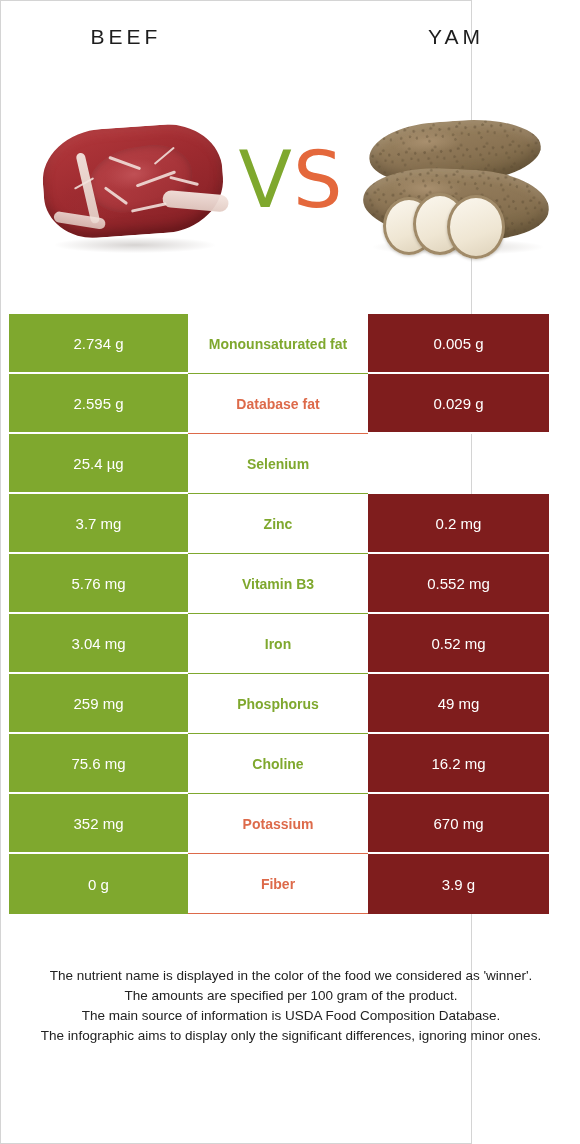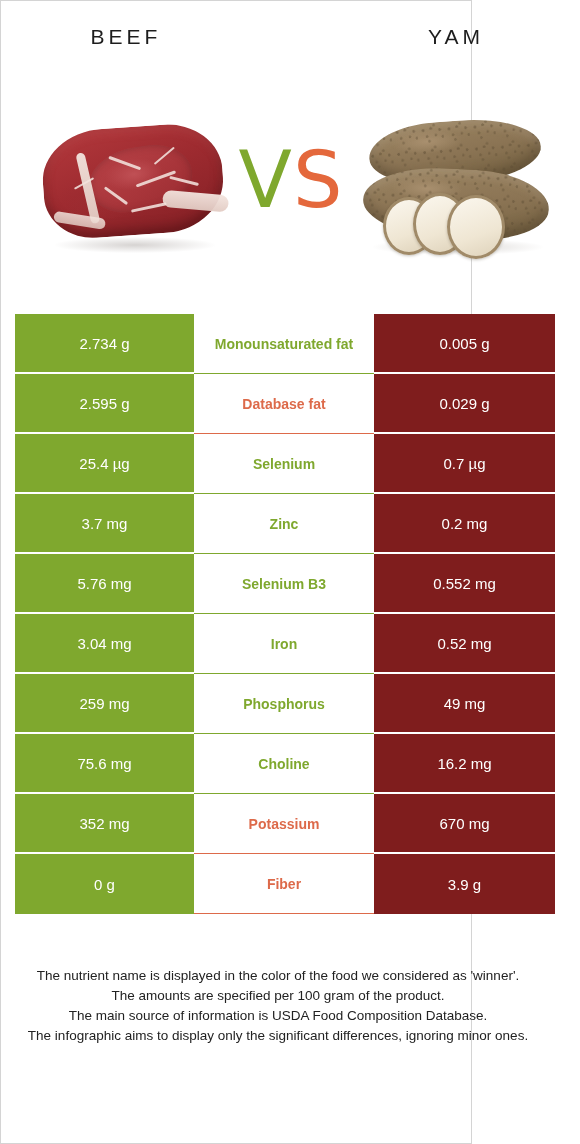--- a/index.html
+++ b/index.html
@@ -160,21 +160,21 @@
     border: 3px solid #a08a68;
     box-shadow: 0 1px 3px rgba(70,58,40,0.30);
   }
   .slice-1 { left: 26px; top: 84px; width: 46px; height: 52px; }
   .slice-2 { left: 56px; top: 80px; width: 48px; height: 56px; }
   .slice-3 { left: 90px; top: 82px; width: 52px; height: 58px; }
 
   
   .table {
     position: absolute;
-    left: 14px;
+    left: 8px;
     top: 313px;
     width: 540px;
   }
   .row {
     display: flex;
     height: 60px;
   }
   .cell {
     box-sizing: border-box;
     display: flex;
@@ -203,21 +203,21 @@
     background: #7f1d1d;
     color: #ffffff;
     border-bottom: 2px solid #ffffff;
   }
   .row:last-child .cell-left,
   .row:last-child .cell-right { border-bottom: none; }
 
   
   .footer {
     position: absolute;
-    left: 7px;
+    left: 20px;
     top: 965px;
     width: 540px;
     text-align: center;
     font-size: 13.5px;
     line-height: 20px;
     color: #222222;
   }
   .footer p { margin: 0; }
 </style>
 </head>
@@ -273,30 +273,29 @@
         <div class="cell cell-right">0.005 g</div>
       </div>
       <div class="row">
         <div class="cell cell-left">2.595 g</div>
         <div class="cell cell-mid win-yam">Database fat</div>
         <div class="cell cell-right">0.029 g</div>
       </div>
       <div class="row">
         <div class="cell cell-left">25.4 µg</div>
         <div class="cell cell-mid win-beef">Selenium</div>
-        <div class="cell cell-right">0.7 µg</div>
       </div>
       <div class="row">
         <div class="cell cell-left">3.7 mg</div>
         <div class="cell cell-mid win-beef">Zinc</div>
         <div class="cell cell-right">0.2 mg</div>
       </div>
       <div class="row">
         <div class="cell cell-left">5.76 mg</div>
-        <div class="cell cell-mid win-beef">Selenium B3</div>
+        <div class="cell cell-mid win-beef">Vitamin B3</div>
         <div class="cell cell-right">0.552 mg</div>
       </div>
       <div class="row">
         <div class="cell cell-left">3.04 mg</div>
         <div class="cell cell-mid win-beef">Iron</div>
         <div class="cell cell-right">0.52 mg</div>
       </div>
       <div class="row">
         <div class="cell cell-left">259 mg</div>
         <div class="cell cell-mid win-beef">Phosphorus</div>

